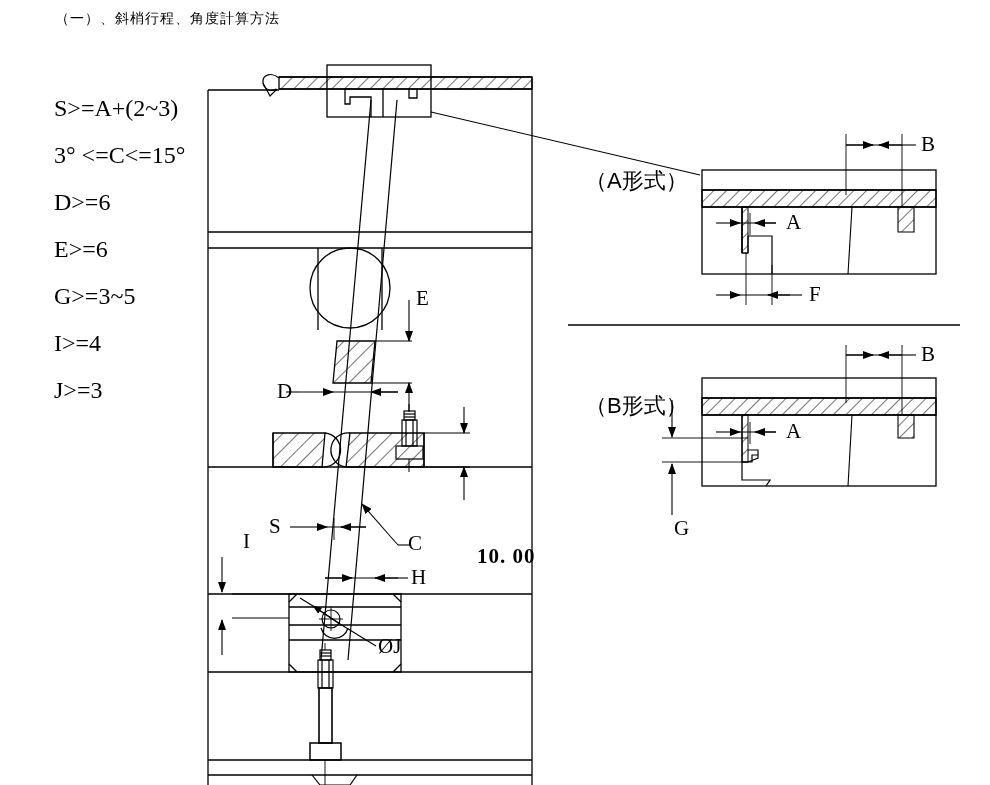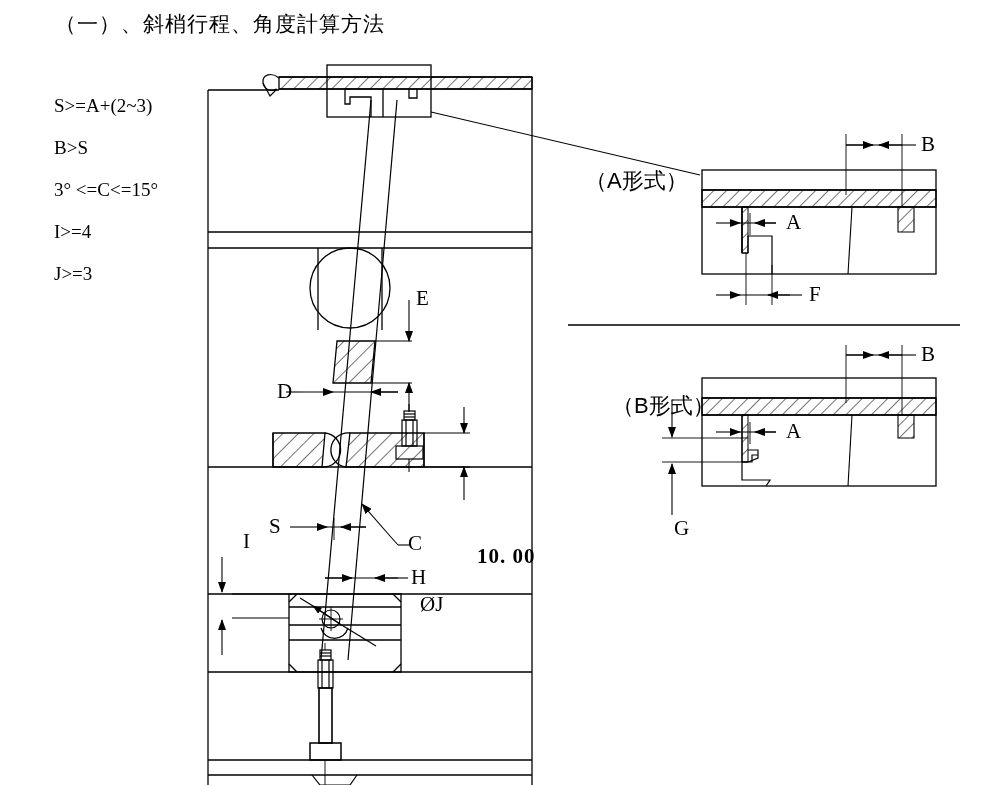--- a/index.html
+++ b/index.html
@@ -3,31 +3,31 @@
 <meta charset="utf-8">
 <style>
   html,body{margin:0;padding:0;background:#ffffff;}
   body{
     width:990px;height:785px;position:relative;overflow:hidden;
     font-family:"Liberation Serif","DejaVu Serif",serif;color:#000;
   }
 
   .title{
     position:absolute;left:55px;top:10px;
-    font-size:21px;letter-spacing:1px;
+    font-size:14px;letter-spacing:1px;
     font-family:Liberation Sans, sans-serif;
     white-space:nowrap;
   }
 
   .formulas{
     position:absolute;left:54px;top:96px;
     width:160px;
   }
   .formula{
-    font-size:19px;line-height:1;
+    font-size:24px;line-height:1;
     margin-bottom:23px;
     white-space:nowrap;
     letter-spacing:0px;
   }
 
   .svg-layer{position:absolute;left:0;top:0;width:990px;height:785px;}
 
   .lbl{
     position:absolute;font-size:21px;line-height:1;white-space:nowrap;
   }
@@ -40,22 +40,24 @@
     font-weight:bold;letter-spacing:1px;
   }
 </style>
 </head>
 <body>
 
 <div class="title">（一）、斜梢行程、角度計算方法</div>
 
 <div class="formulas">
   <div class="formula">S&gt;=A+(2~3)</div>
-  <div class="formula">B&gt;S</div>
   <div class="formula">3° &lt;=C&lt;=15°</div>
+  <div class="formula">D&gt;=6</div>
+  <div class="formula">E&gt;=6</div>
+  <div class="formula">G&gt;=3~5</div>
   <div class="formula">I&gt;=4</div>
   <div class="formula">J&gt;=3</div>
 </div>
 
 <svg class="svg-layer" viewBox="0 0 990 785">
   <defs>
 
     <pattern id="hatch45" width="9" height="9" patternUnits="userSpaceOnUse" patternTransform="rotate(45)">
       <line x1="0" y1="0" x2="0" y2="9" stroke="#000" stroke-width="1.1"></line>
     </pattern>
@@ -342,24 +344,24 @@
 
   </g>
 </svg>
 
 <div class="lbl" style="left:416px;top:288px;">E</div>
 <div class="lbl" style="left:277px;top:381px;">D</div>
 <div class="lbl" style="left:269px;top:516px;">S</div>
 <div class="lbl" style="left:408px;top:533px;">C</div>
 <div class="lbl" style="left:243px;top:531px;">I</div>
 <div class="lbl" style="left:411px;top:567px;">H</div>
-<div class="lbl" style="left:378px;top:594px;margin-left:42px;">ØJ</div>
+<div class="lbl" style="left:378px;top:636px;">ØJ</div>
 <div class="dimnum" style="left:477px;top:546px;">10. 00</div>
 
 <div class="lbl-cjk" style="left:585px;top:170px;">（A形式）</div>
 <div class="lbl" style="left:921px;top:134px;">B</div>
 <div class="lbl" style="left:786px;top:212px;">A</div>
 <div class="lbl" style="left:809px;top:284px;">F</div>
 
-<div class="lbl-cjk" style="left:612px;top:395px;">（B形式）</div>
+<div class="lbl-cjk" style="left:585px;top:395px;">（B形式）</div>
 <div class="lbl" style="left:921px;top:344px;">B</div>
 <div class="lbl" style="left:786px;top:421px;">A</div>
 <div class="lbl" style="left:674px;top:518px;">G</div>
 
 </body></html>

